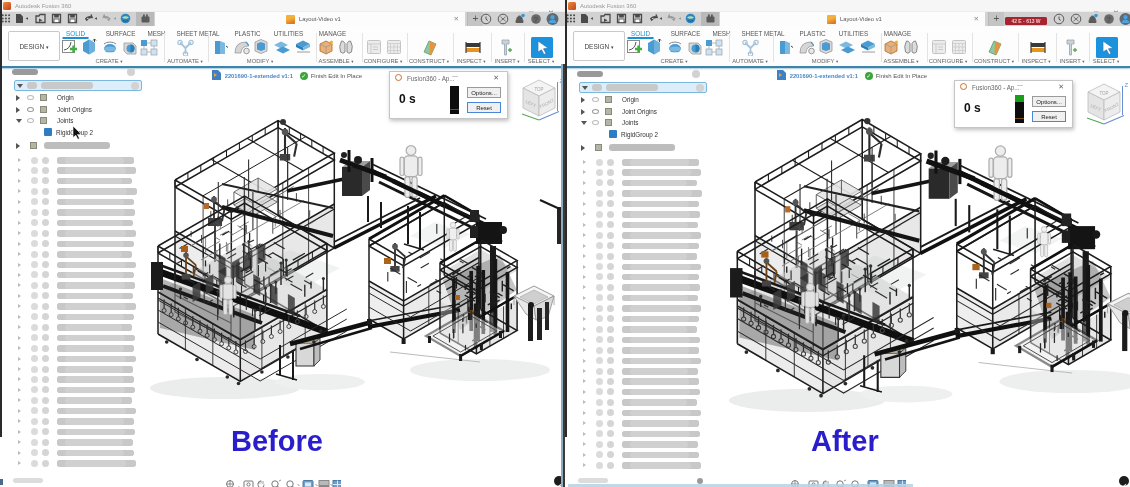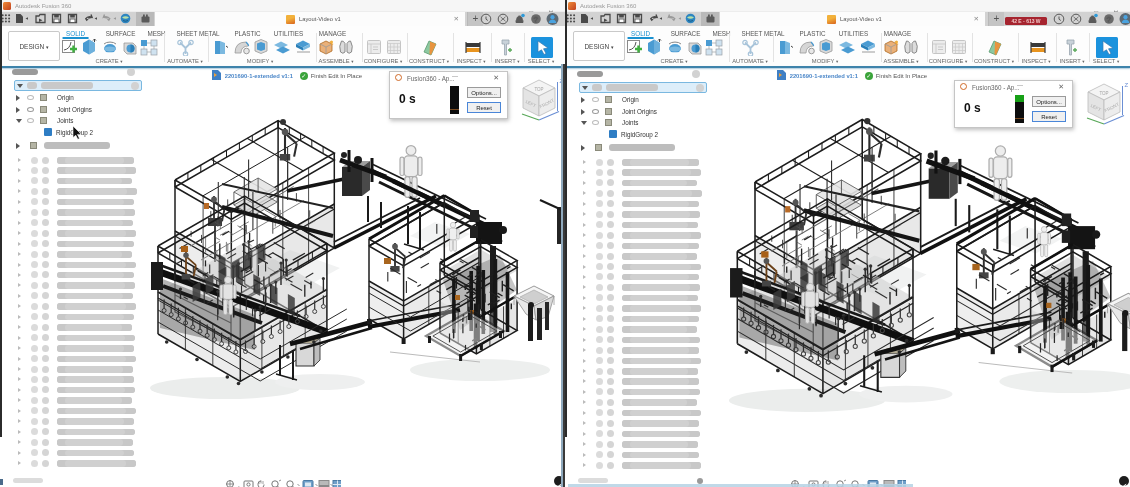--- a/index.html
+++ b/index.html
@@ -1033,20 +1033,21 @@
 <polygon points="10,14 26,22 26,42 10,34" fill="#e4e4e4" stroke="#bbb" stroke-width="0.8"></polygon>
 <polygon points="42,14 26,22 26,42 42,34" fill="#ededed" stroke="#bbb" stroke-width="0.8"></polygon>
 <text x="26" y="16.5" font-size="4.5" fill="#a5a5a5" text-anchor="middle">TOP</text>
 <text x="17.5" y="31" font-size="4.5" fill="#aaa" text-anchor="middle" transform="rotate(27 17.5 30)">LEFT</text>
 <text x="34" y="31" font-size="4.5" fill="#aaa" text-anchor="middle" transform="rotate(-27 34 30)">FRONT</text>
 <line x1="44.5" y1="8" x2="44.5" y2="37" stroke="#6b8fd4" stroke-width="1"></line>
 <text x="46.5" y="9" font-size="6" fill="#6b8fd4">Z</text>
 <line x1="9" y1="40" x2="26" y2="46" stroke="#58a858" stroke-width="1.2"></line>
 <line x1="26" y1="46" x2="46" y2="37.5" stroke="#6b8fd4" stroke-width="1.2"></line>
 </svg>
+      <div class="biglabel" style="left:231px">Before</div>
       <div class="nav" style="left:225px">
 <svg width="116" height="11" viewBox="0 0 116 11">
 <g stroke="#787878" fill="none" stroke-width="1">
 <circle cx="5" cy="5" r="3.4"></circle>
             <path d="M1 5h8M5 1v8" stroke-width="0.8"></path>
 <path d="M13.5 7.5l2 1.5" stroke-width="0.8"></path>
 <rect x="19" y="2" width="9" height="7" rx="1"></rect>
             <circle cx="23.5" cy="5.5" r="1.6"></circle>
 <path d="M36 2c-2 0-3 1.5-3 3.5 0 2 1.5 3.5 3 3.5s3-1.5 3-3.5"></path>
 <path d="M34 2v3M36 1.5v3M38 2v3" stroke-width="0.7"></path>
@@ -1525,20 +1526,21 @@
 <polygon points="10,14 26,22 26,42 10,34" fill="#e4e4e4" stroke="#bbb" stroke-width="0.8"></polygon>
 <polygon points="42,14 26,22 26,42 42,34" fill="#ededed" stroke="#bbb" stroke-width="0.8"></polygon>
 <text x="26" y="16.5" font-size="4.5" fill="#a5a5a5" text-anchor="middle">TOP</text>
 <text x="17.5" y="31" font-size="4.5" fill="#aaa" text-anchor="middle" transform="rotate(27 17.5 30)">LEFT</text>
 <text x="34" y="31" font-size="4.5" fill="#aaa" text-anchor="middle" transform="rotate(-27 34 30)">FRONT</text>
 <line x1="44.5" y1="8" x2="44.5" y2="37" stroke="#6b8fd4" stroke-width="1"></line>
 <text x="46.5" y="9" font-size="6" fill="#6b8fd4">Z</text>
 <line x1="9" y1="40" x2="26" y2="46" stroke="#58a858" stroke-width="1.2"></line>
 <line x1="26" y1="46" x2="46" y2="37.5" stroke="#6b8fd4" stroke-width="1.2"></line>
 </svg>
+      <div class="biglabel" style="left:246px">After</div>
       <div class="nav" style="left:225px">
 <svg width="116" height="11" viewBox="0 0 116 11">
 <g stroke="#787878" fill="none" stroke-width="1">
 <circle cx="5" cy="5" r="3.4"></circle>
             <path d="M1 5h8M5 1v8" stroke-width="0.8"></path>
 <path d="M13.5 7.5l2 1.5" stroke-width="0.8"></path>
 <rect x="19" y="2" width="9" height="7" rx="1"></rect>
             <circle cx="23.5" cy="5.5" r="1.6"></circle>
 <path d="M36 2c-2 0-3 1.5-3 3.5 0 2 1.5 3.5 3 3.5s3-1.5 3-3.5"></path>
 <path d="M34 2v3M36 1.5v3M38 2v3" stroke-width="0.7"></path>

